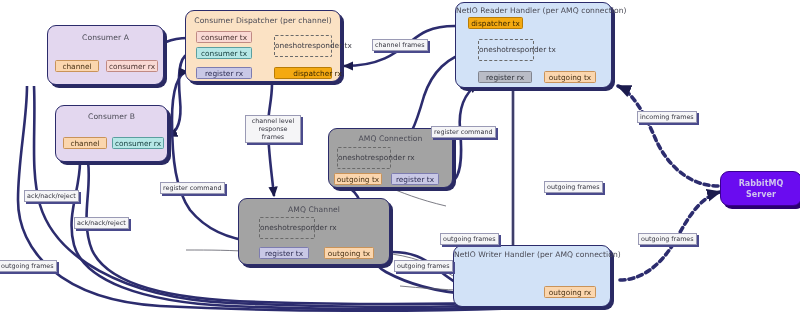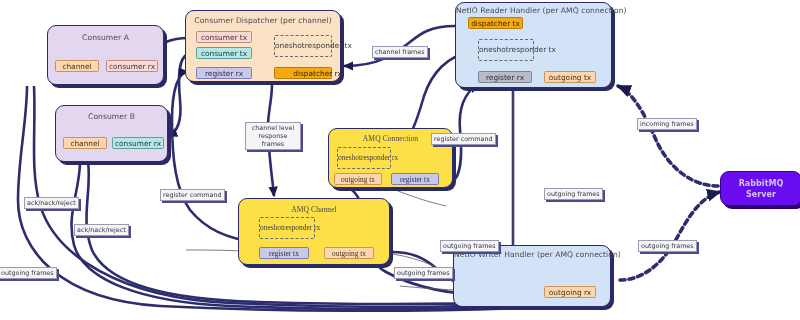--- a/index.html
+++ b/index.html
@@ -48,21 +48,21 @@
     text-align: center;
     color: #4a4a55;
     font-size: 7.6px;
     letter-spacing: 0.05px;
     white-space: nowrap;
   }
 
   .n-purple   { background: #e3d7ef; }
   .n-orange   { background: #fbe2c4; }
   .n-blue     { background: #d2e2f7; }
-  .n-green    { background: #fde047; font-family: Liberation Serif, serif; }
+  .n-green    { background: #a3a3a3; }
   .n-violet   { background: #6a0cf0; border-color: #3a0090; box-shadow: 3px 3px 0 0 #2a0070; }
 
   .n-violet .node-title {
     color: #cfc4ee;
     font-weight: bold;
     font-size: 8px;
     line-height: 10px;
   }
 
   .port {
@@ -99,21 +99,20 @@
     box-sizing: border-box;
     background: #f5f5f7;
     border: 1px solid #9a9ab5;
     box-shadow: 2px 2px 0 0 #4a4a8c;
     color: #34343f;
     font-size: 6.4px;
     line-height: 8px;
     padding: 1px 2px;
     white-space: nowrap;
     text-align: center;
-    margin-top: 7px;
   }
   .edge-label.two-line { white-space: normal; width: 52px; }
 
   .e-thick {
     fill: none;
     stroke: #2c2c6e;
     stroke-width: 2.6;
   }
   .e-thin {
     fill: none;

